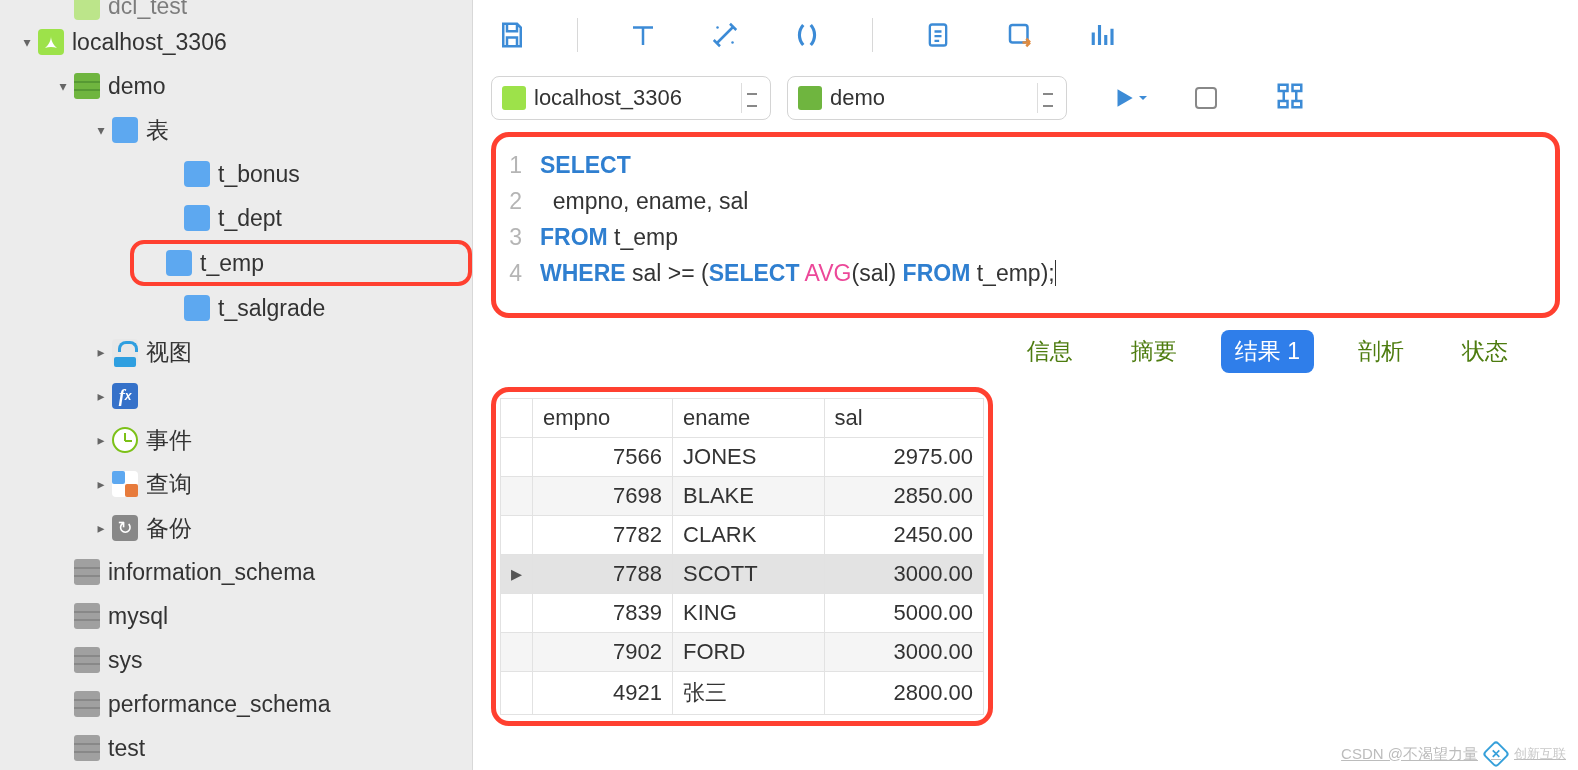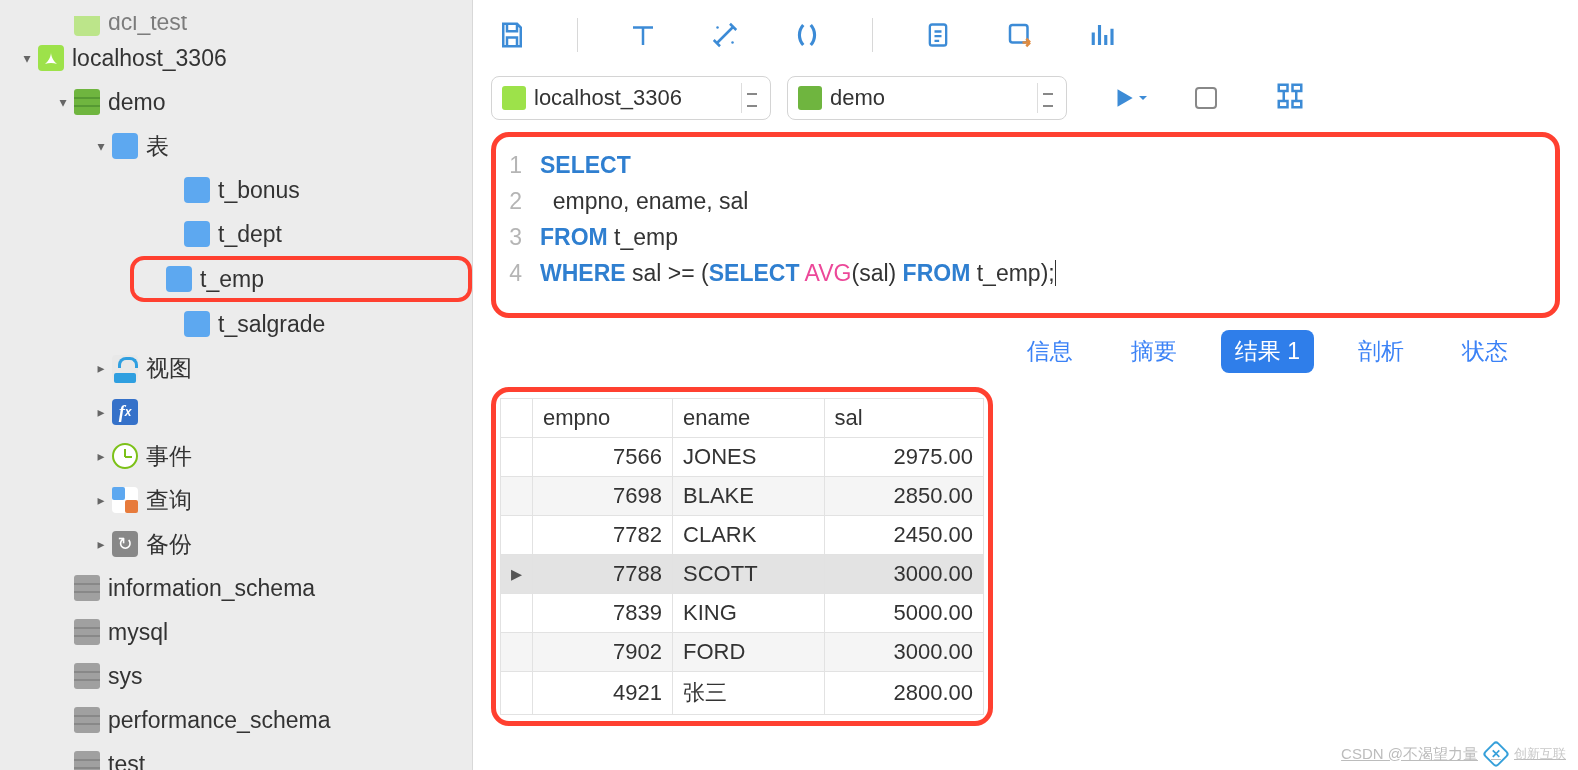--- a/index.html
+++ b/index.html
@@ -1,19 +1,19 @@
 <!DOCTYPE html>
 <html><head>
   <meta charset="utf-8">
   <style>
     * { box-sizing: border-box; margin: 0; padding: 0; font-family: -apple-system, "SF Pro", "Helvetica Neue", Arial, sans-serif; }
     body { display: flex; width: 1578px; height: 770px; background: #fff; color: #333; overflow: hidden; }
     
     
-    .sidebar { width: 472px; background: #ececec; padding-top: 16px; overflow-y: auto; font-size: 23px; }
+    .sidebar { width: 472px; background: #ececec; padding-top: 0; overflow-y: auto; font-size: 23px; }
     .tree-row { display: flex; align-items: center; height: 44px; cursor: pointer; }
     .chevron { width: 22px; display: inline-flex; justify-content: center; align-items: center; color: #666; font-size: 14px; }
     .chevron.blank { visibility: hidden; }
     .icon { width: 26px; height: 26px; margin-right: 8px; display: inline-flex; align-items: center; justify-content: center; border-radius: 4px; font-size: 18px; }
     .icon.connection { background: #9de24a; }
     .icon.database { background: #6fb53f; position: relative; border-radius: 3px; }
     .icon.database::before, .icon.database::after { content:""; position:absolute; left:0; right:0; height:6px; background:#6fb53f; border-top:2px solid #569933; }
     .icon.database::before{top:8px} .icon.database::after{top:16px}
     .icon.table-folder { background: #5da8f0; border-radius:4px; }
     .icon.table-item { background: #5da8f0; border-radius:4px; position:relative; }
@@ -62,21 +62,21 @@
     .code-line { display:flex; font-family: "SF Mono", Menlo, monospace; font-size:23px; line-height:36px;}
     .gutter { width:42px; text-align:right; color:#b5b5b5; padding-right:18px; user-select:none;}
     .code { white-space:pre; }
     .kw { color:#2f7fd0; font-weight:600;}
     .fn-name{ color:#ec4899;}
     .cursor{border-right:1.5px solid #333;animation:blink 1s steps(1) infinite;}
     @keyframes blink{50%{border-color:transparent}}
     
     
     .result-tabs { display:flex; justify-content:flex-end; gap:30px; padding:12px 56px 10px 0; font-size:23px;}
-    .rtab { padding:6px 14px; border-radius:8px; cursor:pointer; color:#3b82f6;}
+    .rtab { padding:6px 14px; border-radius:8px; cursor:pointer; color:#4d7c0f;}
     .rtab.active { background:#2f7eea; color:#fff;}
     
     
     .results-wrap { margin:4px 18px 0 18px; }
     .results-border { border:5px solid #ff4030; border-radius:18px; padding:6px 4px; width:502px;}
     table.results { border-collapse:collapse; width:100%; font-size:22px;}
     table.results th, table.results td { border:1px solid #e2e2e2; padding:6px 10px; height:38px;}
     table.results th { text-align:left; font-weight:400; background:#fff;}
     table.results td.num { text-align:right; }
     table.results tbody tr:nth-child(even){background:#f5f5f5;}

